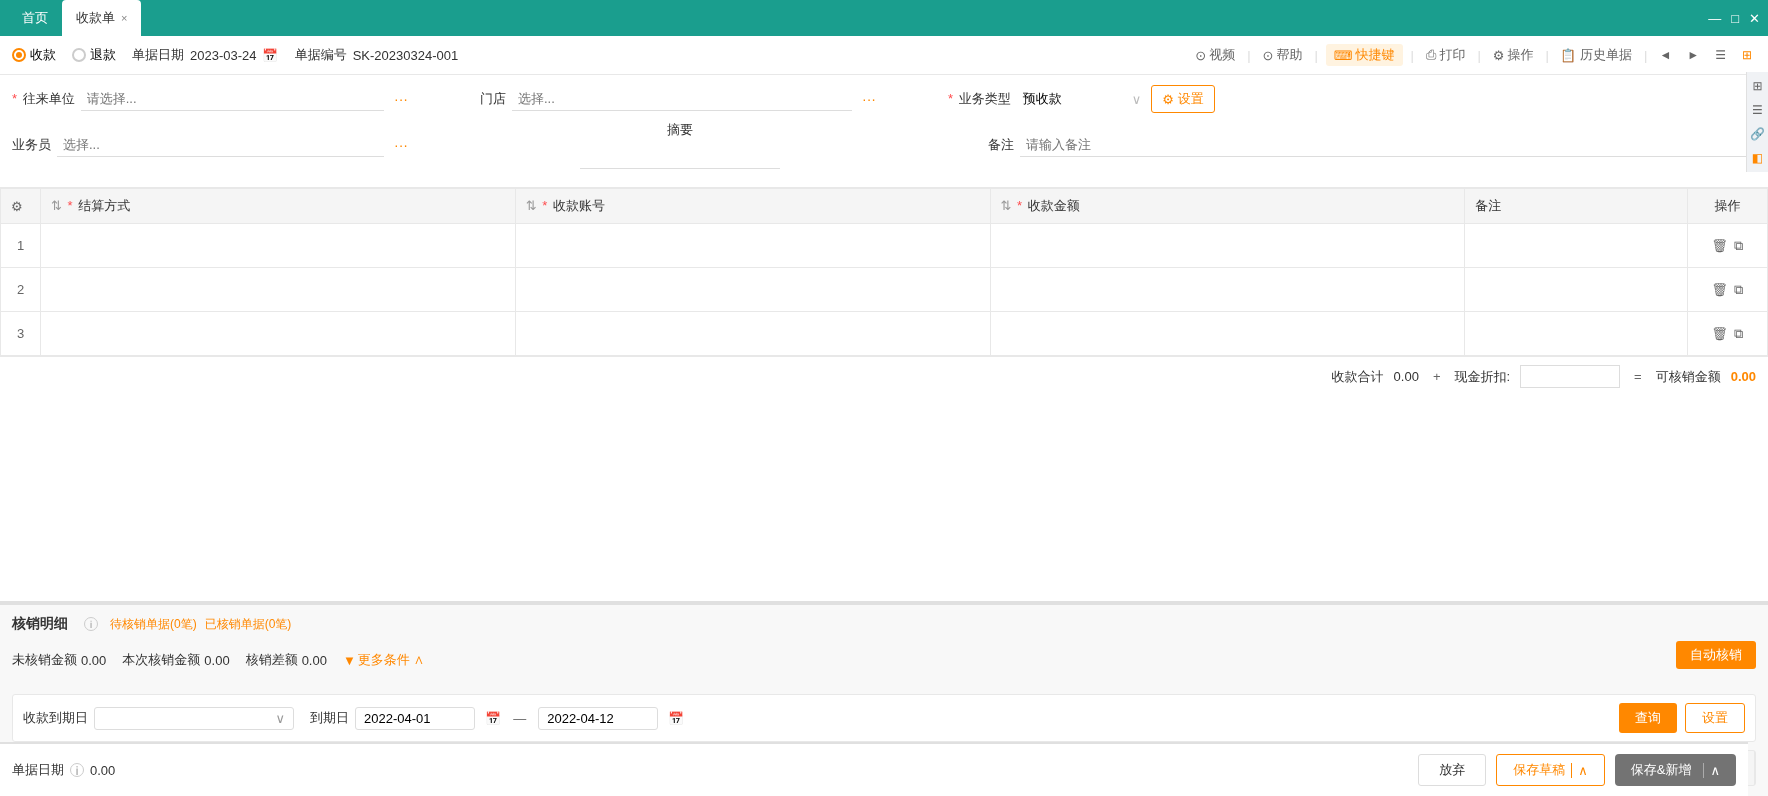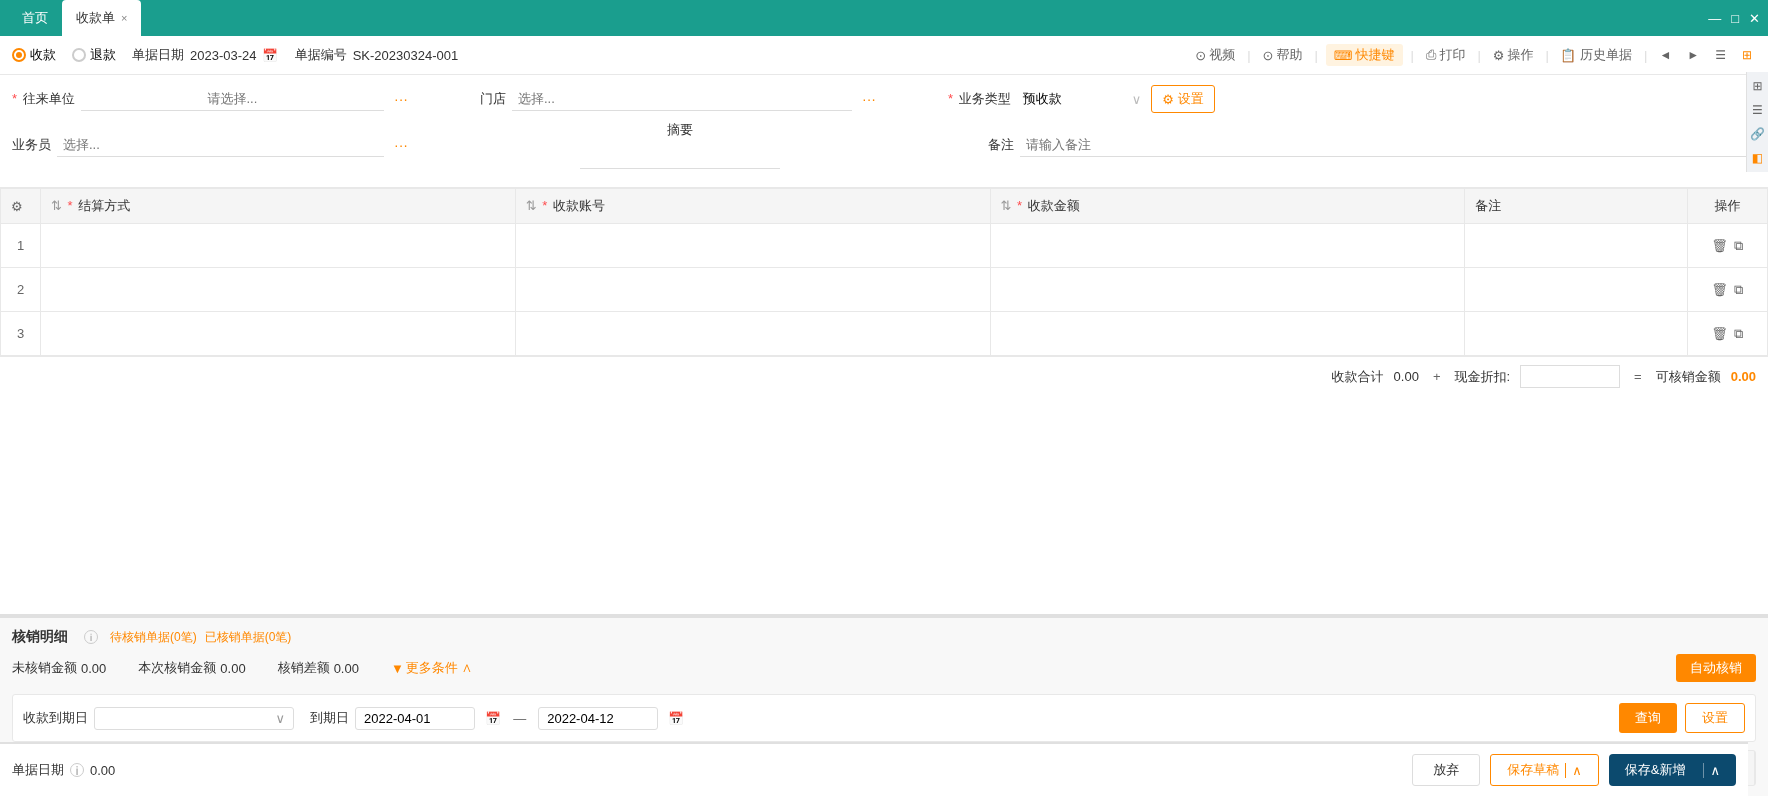--- a/index.html
+++ b/index.html
@@ -119,21 +119,21 @@
     .writeoff-section {
       background: #f8f8f8; border-top: 4px solid #e0e0e0;
       padding: 10px 12px;
     }
     .writeoff-header { display: flex; align-items: center; gap: 12px; margin-bottom: 8px; }
     .writeoff-title { font-size: 14px; font-weight: bold; color: #333; }
     .writeoff-tabs { display: flex; gap: 4px; }
     .writeoff-tab { color: #ff8800; cursor: pointer; font-size: 12px; }
     .writeoff-tab.separator { color: #ccc; }
 
-    .writeoff-stats { display: flex; align-items: center; gap: 32px; margin-bottom: 12px; }
+    .writeoff-stats { display: flex; align-items: flex-end; gap: 16px; margin-bottom: 25px; }
     .stat-item { display: flex; align-items: center; gap: 4px; color: #333; }
     .stat-value { color: #333; }
     .auto-btn {
       margin-left: auto; background: #ff8800; color: white;
       border: none; padding: 5px 14px; border-radius: 3px; cursor: pointer;
     }
     .more-conditions { color: #ff8800; cursor: pointer; font-size: 12px; display: flex; align-items: center; gap: 2px; }
 
     
     .filter-row {
@@ -187,23 +187,23 @@
     .discard-btn {
       background: white; color: #333; border: 1px solid #ddd;
       padding: 6px 20px; border-radius: 3px; cursor: pointer;
     }
     .save-draft-btn {
       background: white; color: #ff8800; border: 1px solid #ff8800;
       padding: 6px 16px; border-radius: 3px; cursor: pointer;
       display: flex; align-items: center; gap: 6px;
     }
     .save-new-btn {
-      background: #0c4a6e; color: white; border: none;
+      background: #737373; color: white; border: none;
       padding: 6px 16px; border-radius: 4px; cursor: pointer;
-      display: flex; align-items: center; gap: 18px;
+      display: flex; align-items: center; gap: 12px;
     }
     .btn-arrow { border-left: 1px solid rgba(255,255,255,0.4); padding-left: 6px; }
 
     
     .right-sidebar {
       position: absolute; right: 0; top: 36px;
       width: 22px; background: #f0f2f5;
       display: flex; flex-direction: column; align-items: center;
       padding: 4px 0; gap: 4px;
       border-left: 1px solid #e0e0e0;
@@ -308,21 +308,21 @@
   </div>
 
   <div class="form-area">
     <div class="form-row">
 
       <div class="form-field" style="max-width:400px;">
         <span class="form-field-label">
           <span class="required">*</span>
           <span>往来单位</span>
         </span>
-        <input class="form-input" style="color: rgb(187, 187, 187); text-align: center;" placeholder="请选择...">
+        <input class="form-input" style="color: rgb(187, 187, 187);" placeholder="请选择...">
         <span class="more-btn">···</span>
       </div>
 
       <div class="form-field" style="max-width:400px; margin-left:40px;">
         <span class="form-field-label">门店</span>
         <input class="form-input" style="color: rgb(187, 187, 187);" placeholder="选择...">
         <span class="more-btn">···</span>
       </div>
 
       <div class="form-field" style="margin-left:40px;">

